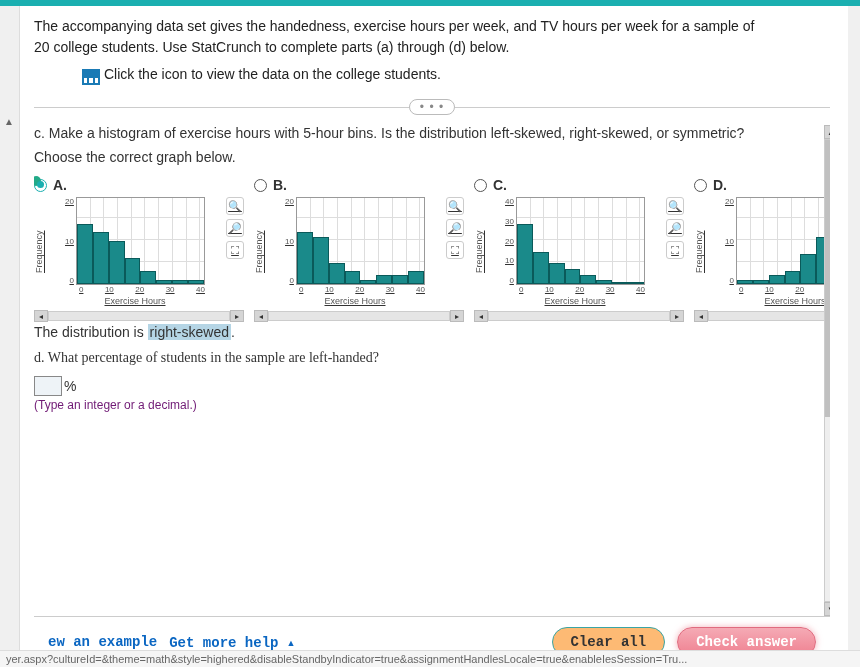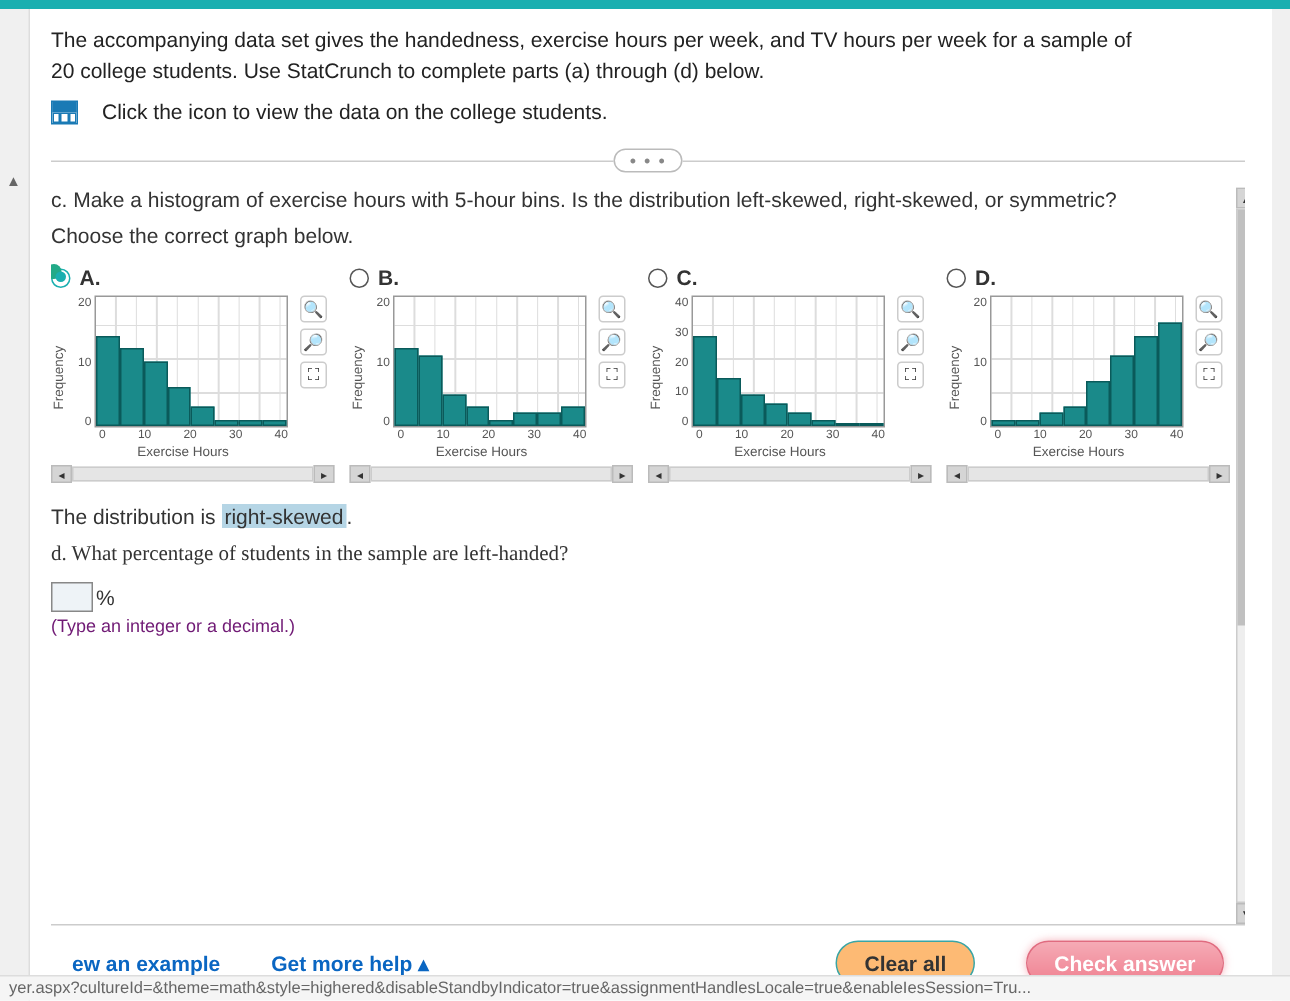--- a/index.html
+++ b/index.html
@@ -4,63 +4,63 @@
 <style>
 * { box-sizing: border-box; margin: 0; padding: 0; }
 body { font-family: Arial, sans-serif; font-size: 14px; color: #333; background: #f5f5f5; width: 860px; height: 667px; overflow: hidden; position: relative; }
 .top-bar { height: 6px; background: #1aafb0; }
 .main-container { display: flex; height: calc(100% - 6px); }
 .left-rail { width: 20px; background: #f0f0f0; border-right: 1px solid #ddd; position: relative; }
 .nav-arrow { position: absolute; left: 4px; font-size: 10px; color: #666; cursor: pointer; }
 .nav-up { top: 110px; }
 .content { flex: 1; background: #fff; padding: 10px 18px 0 14px; display: flex; flex-direction: column; overflow: hidden; }
 .preamble { line-height: 1.5; color: #222; }
-.data-link { display: flex; align-items: center; margin-top: 6px; gap: 16px; }
+.data-link { display: flex; align-items: flex-end; margin-top: 6px; gap: 4px; margin-left: 48px; }
 .table-icon { width: 18px; height: 16px; border: 1.5px solid #1a7ab5; display: grid; grid-template-columns: 1fr 1fr 1fr; grid-template-rows: 1fr 1fr; }
 .table-icon span { border: 0.5px solid #1a7ab5; background: #1a7ab5; }
 .table-icon span:nth-child(n+4) { background: #fff; }
 .divider-row { display: flex; align-items: center; margin: 14px 0 10px; }
 .divider-line { flex: 1; height: 1px; background: #ccc; }
 .dots { border: 1px solid #bbb; border-radius: 10px; padding: 0 10px; font-size: 12px; color: #888; letter-spacing: 1px; }
 .scroll-wrap { flex: 1; overflow: hidden; position: relative; }
 .question-body { padding-right: 10px; }
 .q-text { margin-bottom: 8px; }
 .choose { margin: 8px 0 12px; }
 .charts-row { display: flex; gap: 10px; }
 .chart-opt { flex: 1; }
 .opt-header { display: flex; align-items: center; gap: 6px; margin-bottom: 4px; font-weight: bold; }
 .radio { width: 13px; height: 13px; border: 1.5px solid #555; border-radius: 50%; display: inline-block; position: relative; }
 .radio.checked { border-color: #1aafb0; }
 .radio.checked::after { content: ""; position: absolute; width: 7px; height: 7px; background: #1aafb0; border-radius: 50%; left: 1.5px; top: 1.5px; }
 .check-badge { position: absolute; left: -4px; top: -4px; width: 10px; height: 10px; background: #2a8; border-radius: 50%; }
-.chart-box { position: relative; display: flex; gap: 8px; }
+.chart-box { position: relative; display: flex; gap: 21px; text-decoration: underline; }
 .chart-side { display: flex; flex-direction: column; gap: 4px; }
 .tool-btn { width: 18px; height: 18px; border: 1px solid #ccc; border-radius: 3px; display: flex; align-items: center; justify-content: center; font-size: 11px; background: #fff; cursor: pointer; }
 .plot { width: 140px; }
 .plot-ylabel { writing-mode: vertical-rl; transform: rotate(180deg); font-size: 9px; color: #555; text-align: center; }
 .plot-row { display: flex; align-items: stretch; }
 .plot-area { border: 1px solid #999; height: 88px; flex: 1; display: flex; align-items: flex-end; position: relative; background: repeating-linear-gradient(to right, transparent, transparent 10%, #ddd 10%, #ddd calc(10% + 1px)), repeating-linear-gradient(to top, transparent, transparent 25%, #ddd 25%, #ddd calc(25% + 1px)); }
 .bar { background: #1a8a8a; border: 0.5px solid #0a5a5a; flex: 1; }
 .yticks { display: flex; flex-direction: column; justify-content: space-between; font-size: 8px; color: #555; margin-right: 2px; align-items: flex-end; height: 88px; }
 .xticks { display: flex; justify-content: space-between; font-size: 8px; color: #555; margin-left: 14px; }
 .xlabel { font-size: 9px; color: #555; text-align: center; margin-top: 2px; }
 .hscroll { display: flex; align-items: center; margin-top: 4px; }
 .hscroll .track { flex: 1; height: 10px; background: #e5e5e5; border: 1px solid #ccc; position: relative; }
 .hscroll .btn { width: 14px; height: 12px; background: #d5d5d5; border: 1px solid #bbb; font-size: 8px; display: flex; align-items: center; justify-content: center; cursor: pointer; }
-.dist-line { margin-top: 14px; }
+.dist-line { margin-top: 2px; }
 .hl { background: #b5d5e5; padding: 0 2px; }
 .sub-q { margin-top: 10px; font-family: Liberation Serif, serif; }
 .pct-row { display: flex; align-items: center; margin-top: 10px; gap: 2px; }
 .pct-box { width: 28px; height: 20px; border: 1px solid #888; background: #eef3f7; }
 .hint { font-size: 12px; color: #701a75; margin-top: 2px; }
 .vscroll { position: absolute; right: -8px; top: 0; bottom: 0; width: 14px; display: flex; flex-direction: column; }
 .vscroll .vbtn { height: 14px; background: #d5d5d5; border: 1px solid #bbb; font-size: 8px; display: flex; align-items: center; justify-content: center; cursor: pointer; }
 .vscroll .vtrack { flex: 1; background: #eee; border: 1px solid #ccc; position: relative; }
 .vscroll .vthumb { position: absolute; left: 0; right: 0; top: 0; height: 60%; background: #c0c0c0; }
-.footer { border-top: 1px solid #ccc; padding: 10px 14px; display: flex; align-items: center; gap: 34px; background: #fff; }
+.footer { border-top: 1px solid #ccc; padding: 10px 14px; display: flex; align-items: center; gap: 12px; background: #fff; font-family: Liberation Mono, monospace; }
 .link-btn { color: #0a66c2; font-weight: bold; cursor: pointer; }
 .spacer { flex: 1; }
 .pill { border-radius: 18px; padding: 6px 18px; cursor: pointer; font-weight: bold; }
 .clear { border: 1.5px solid #3aa5a5; color: #333; background: #fdba74; }
 .check { background: linear-gradient(#f5aab5, #ef8090); color: #fff; border: 1px solid #e06b7f; box-shadow: 0 0 6px rgba(239,128,144,0.6); }
 .url-bar { position: absolute; bottom: 0; left: 0; right: 0; font-size: 11px; color: #666; padding: 2px 6px; background: #f5f5f5; border-top: 1px solid #ddd; white-space: nowrap; overflow: hidden; }
 .right-margin { width: 12px; background: #f0f0f0; }
 </style>
 </head>
 <body>

